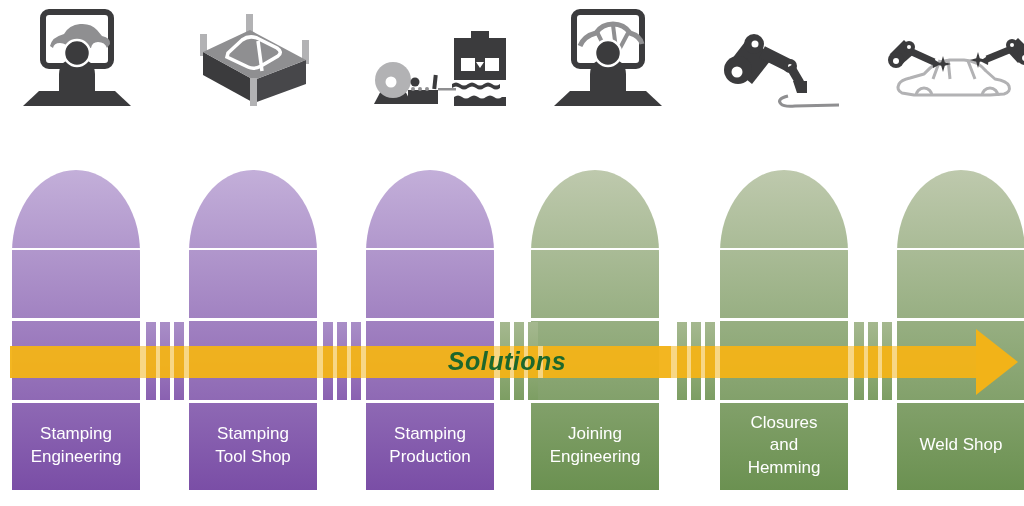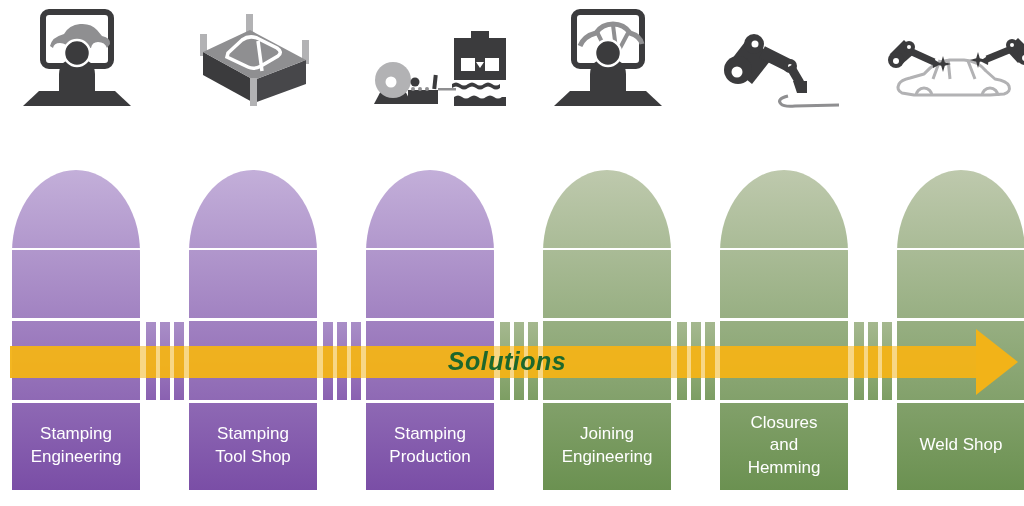--- a/index.html
+++ b/index.html
@@ -146,21 +146,21 @@
     <div class="column-label">Stamping
 Tool Shop</div>
   </div>
       <div class="column" style="left: 366px; background: linear-gradient(rgb(195, 175, 217) 0%, rgb(122, 78, 166) 100%);">
     <div class="sep sep1"></div>
     <div class="sep sep2"></div>
     <div class="sep sep3"></div>
     <div class="column-label">Stamping
 Production</div>
   </div>
-      <div class="column" style="left: 543px; background: linear-gradient(rgb(190, 201, 173) 0%, rgb(107, 145, 81) 100%);">
+      <div class="column" style="left: 531px; background: linear-gradient(rgb(190, 201, 173) 0%, rgb(107, 145, 81) 100%);">
     <div class="sep sep1"></div>
     <div class="sep sep2"></div>
     <div class="sep sep3"></div>
     <div class="column-label">Joining
 Engineering</div>
   </div>
       <div class="column" style="left: 720px; background: linear-gradient(rgb(190, 201, 173) 0%, rgb(107, 145, 81) 100%);">
     <div class="sep sep1"></div>
     <div class="sep sep2"></div>
     <div class="sep sep3"></div>

